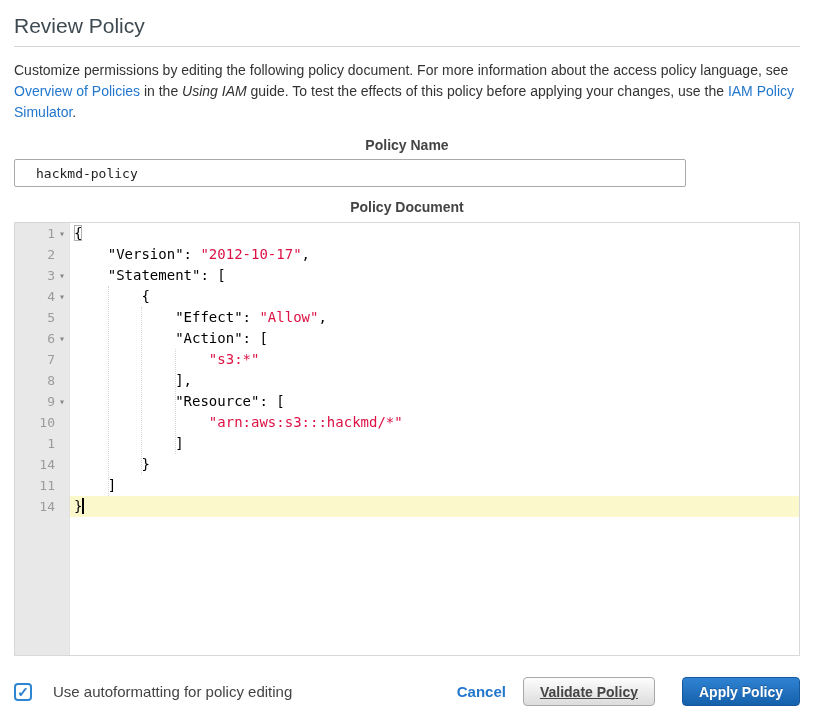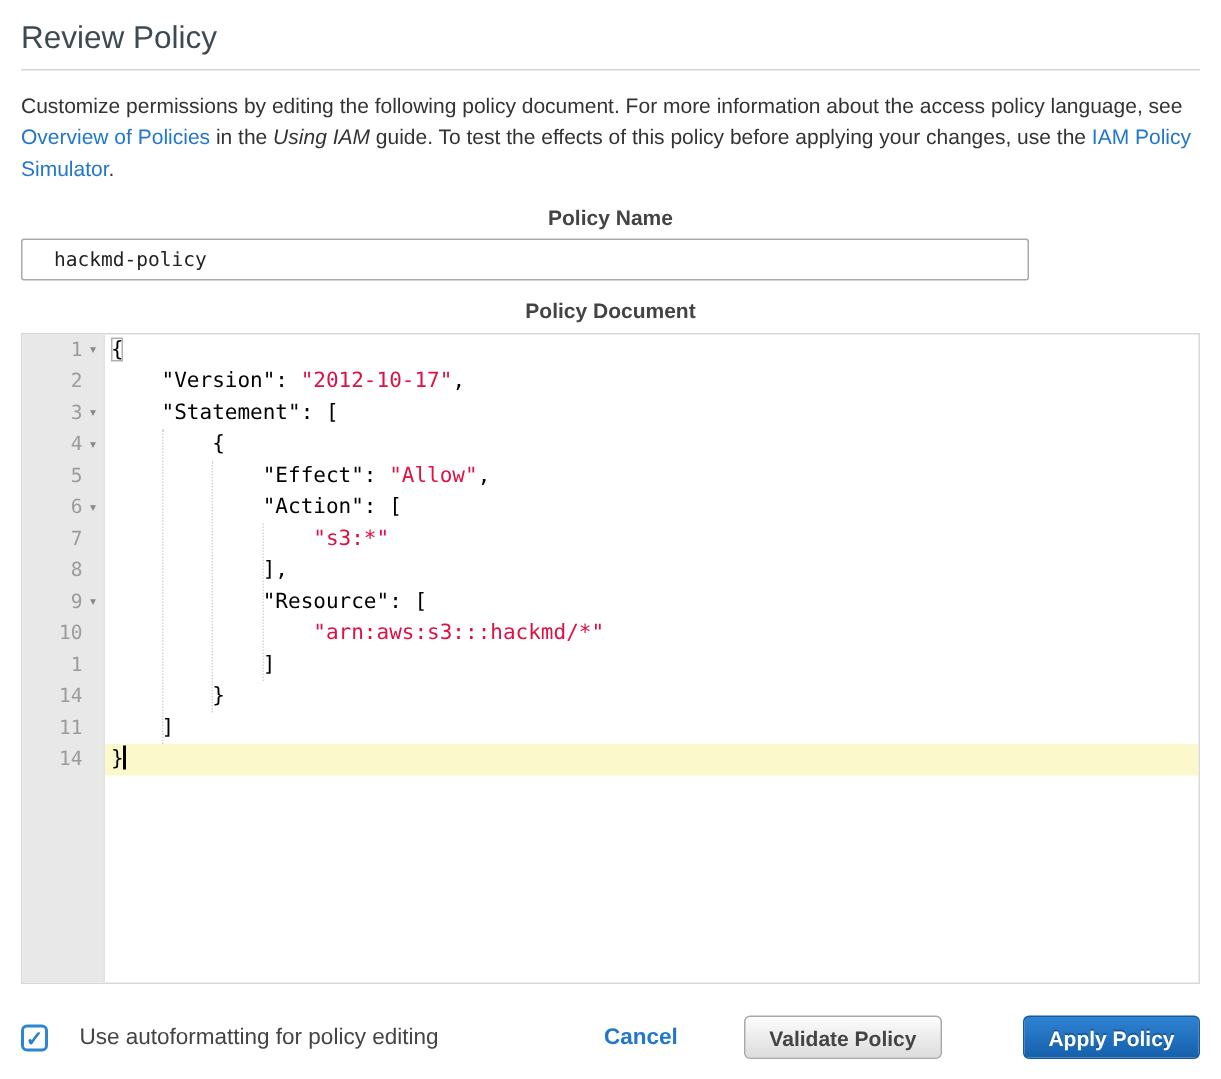--- a/index.html
+++ b/index.html
@@ -67,30 +67,30 @@
   .autoformat { display: flex; align-items: center; }
   .checkbox {
     width: 18px; height: 18px; border: 2px solid #2e86d1; border-radius: 4px;
     background: #fff; color: #2b7fd0; font-size: 14px; font-weight: bold;
     line-height: 14px; text-align: center; cursor: pointer; user-select: none;
   }
   .checkbox span { visibility: hidden; }
   .checkbox.checked span { visibility: visible; }
   .autoformat-label { margin-left: 21px; font-size: 15px; color: #444; }
 
-  .actions { display: flex; align-items: center; gap: 27px; }
+  .actions { display: flex; align-items: center; }
   a.cancel { color: #2277cc; font-size: 15px; font-weight: bold; text-decoration: none; margin-right: 17px; }
   .btn {
     height: 29px; border-radius: 4px; padding: 0 16px;
     font-family: "Liberation Sans", sans-serif; font-size: 14px; font-weight: bold;
     cursor: pointer;
   }
   .btn-validate {
     background: linear-gradient(#fdfdfd, #dcdcdc);
-    border: 1px solid #a8a8a8; color: #444;
+    border: 1px solid #a8a8a8; color: #444; text-decoration: underline;
   }
   .btn-apply {
     background: linear-gradient(#2f83d3, #1560ab);
     border: 1px solid #15599c; color: #fff; margin-left: 27px;
     text-shadow: 0 -1px 0 rgba(0,0,0,0.25);
   }
 </style>
 </head>
 <body>
 

